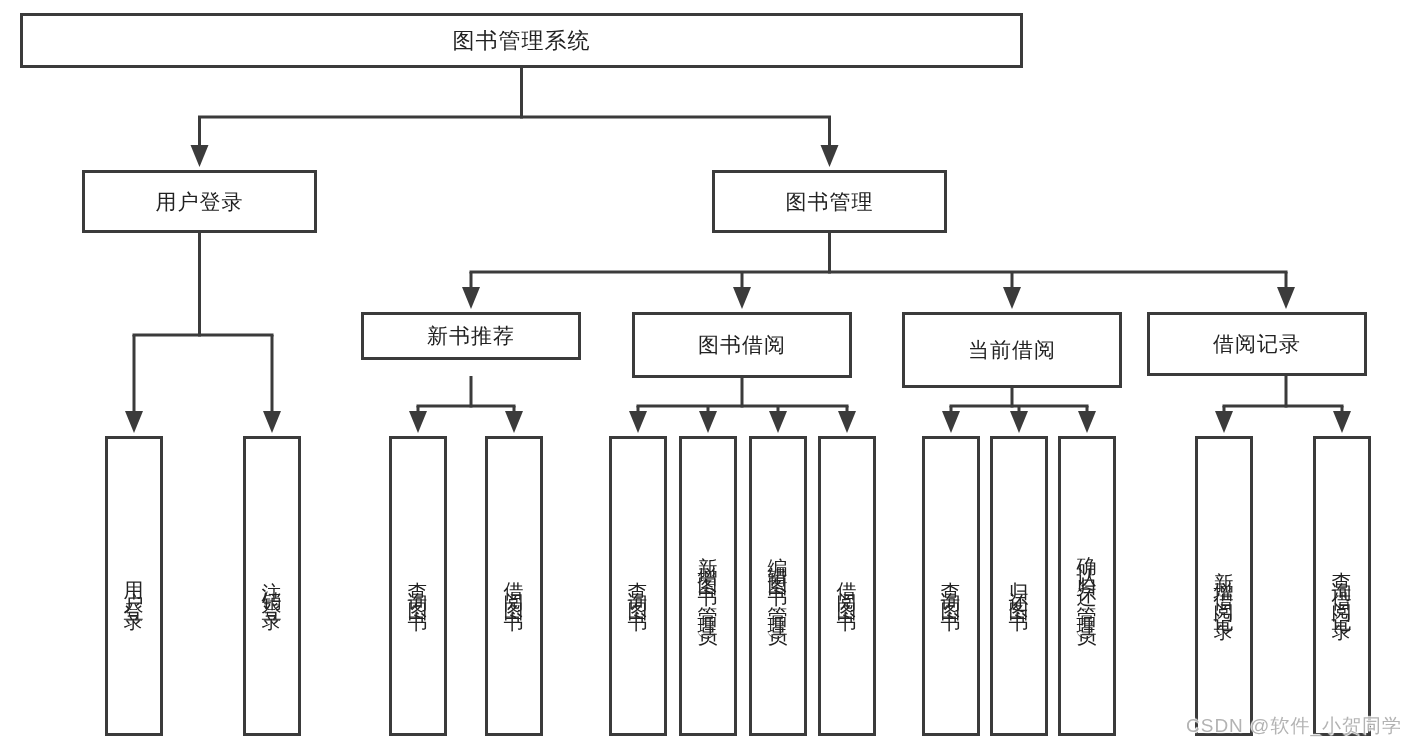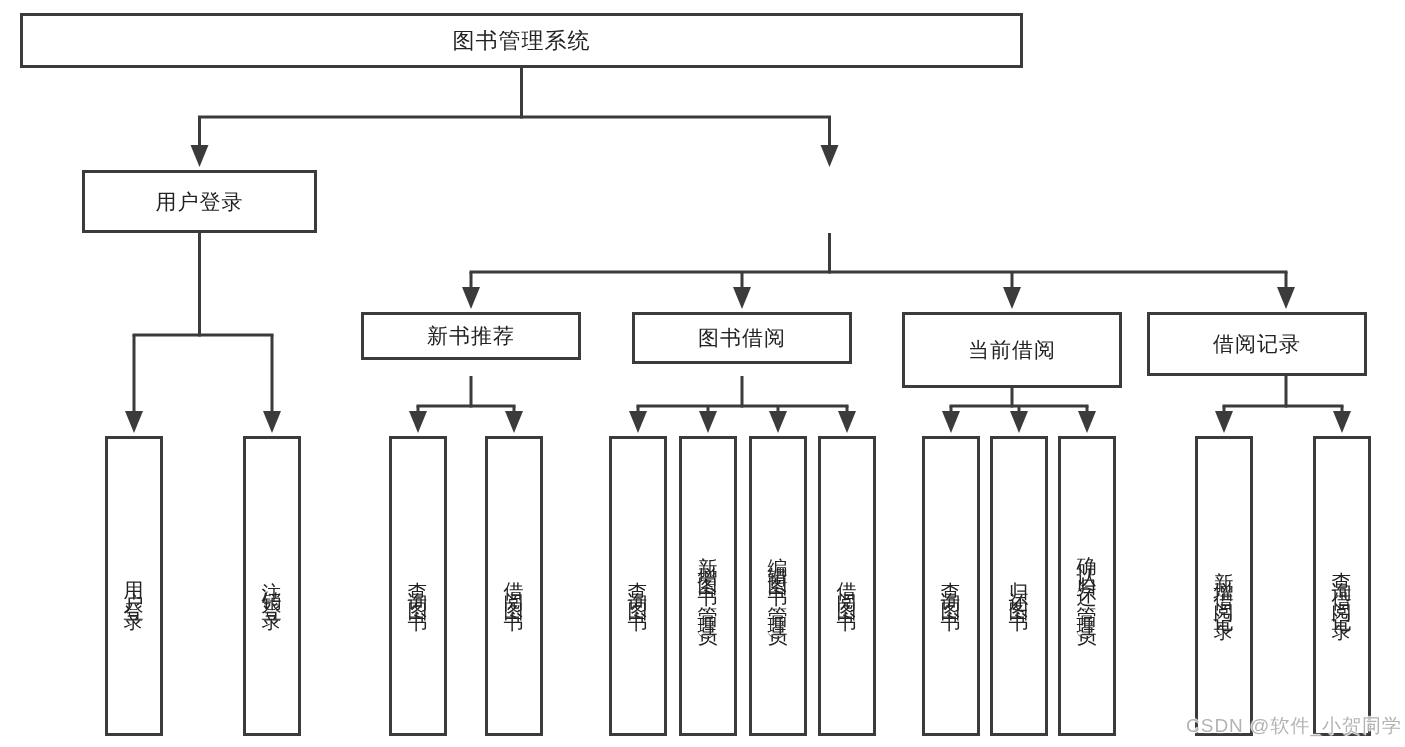--- a/index.html
+++ b/index.html
@@ -139,25 +139,28 @@
     </g>
   </svg>
 
   <div class="hbox root" style="left:20px;top:13px;width:1003px;height:55px;">
     <span>图书管理系统</span>
   </div>
 
   <div class="hbox" style="left:82px;top:170px;width:235px;height:63px;">
     <span>用户登录</span>
   </div>
+  <div class="hbox" style="left:712px;top:170px;width:235px;height:63px;">
+    <span>图书管理</span>
+  </div>
 
   <div class="hbox" style="left:361px;top:312px;width:220px;height:48px;">
     <span>新书推荐</span>
   </div>
-  <div class="hbox" style="left:632px;top:312px;width:220px;height:52px;">
+  <div class="hbox" style="left:632px;top:312px;width:220px;height:66px;">
     <span>图书借阅</span>
   </div>
   <div class="hbox" style="left:902px;top:312px;width:220px;height:76px;">
     <span>当前借阅</span>
   </div>
   <div class="hbox" style="left:1147px;top:312px;width:220px;height:64px;">
     <span>借阅记录</span>
   </div>
 
   <div class="vbox" style="left:105px;">

